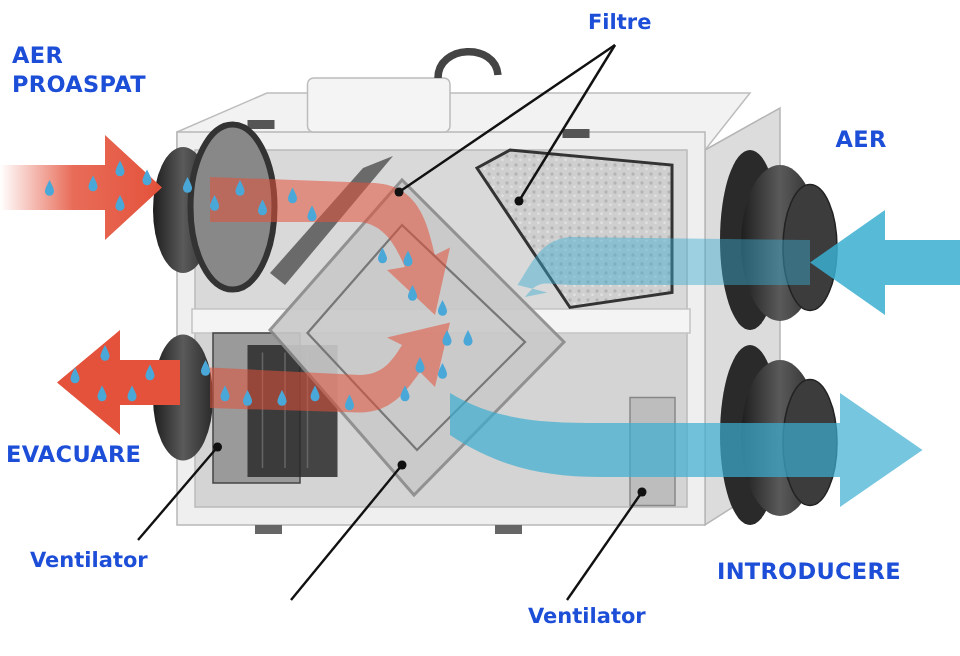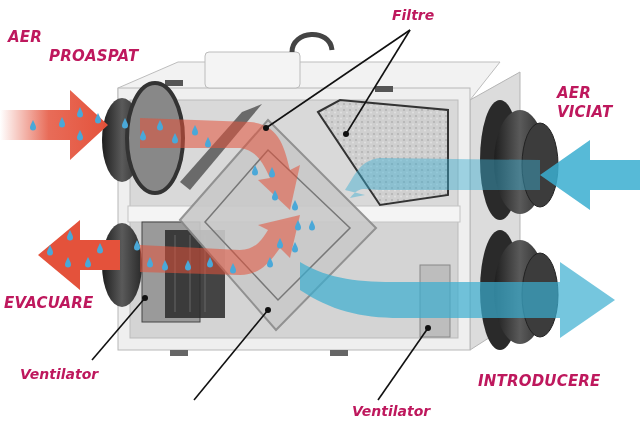--- a/index.html
+++ b/index.html
@@ -1,18 +1,18 @@
 <!DOCTYPE html>
 <html><head>
 <meta charset="utf-8">
 <style>
   html, body { margin: 0; padding: 0; background: #ffffff; }
   body { width: 640px; height: 437px; overflow: hidden; position: relative; font-family: "DejaVu Sans", sans-serif; }
   #stage { position: absolute; left: 0; top: 0; width: 640px; height: 437px; }
-  .label { position: absolute; font-weight: bold; color: #be185d; white-space: nowrap; line-height: 1; font-style: italic; }
+  .label { position: absolute; font-weight: bold; color: #1d4ed8; white-space: nowrap; line-height: 1; }
   .big { font-size: 15px; letter-spacing: 0.2px; }
   .small { font-size: 14px; }
 </style>
 </head>
 <body>
 
 <div id="stage">
 <svg width="640" height="437" viewBox="0 0 640 437" xmlns="http://www.w3.org/2000/svg">
   <defs>
     <linearGradient id="warmFade" x1="0" x2="1" y1="0" y2="0">
@@ -154,24 +154,23 @@
     <circle cx="266" cy="128" r="3"></circle>
         <circle cx="346" cy="134" r="3"></circle>
     <circle cx="145" cy="298" r="3"></circle>
         <circle cx="268" cy="310" r="3"></circle>
         <circle cx="428" cy="328" r="3"></circle>
   </g>
 </svg>
 
   <div class="label big" style="left:8px; top:30px;">
     <div>AER</div>
-    <div style="margin-top:4px;margin-left:41px;">PROASPAT</div>
+    <div style="margin-top:4px;">PROASPAT</div>
   </div>
   <div class="label big" style="left:557px; top:86px;">
     <div>AER</div>
-    <div style="margin-top:4px;">VICIAT</div>
   </div>
   <div class="label big" style="left:4px; top:296px;">EVACUARE</div>
   <div class="label big" style="left:478px; top:374px;">INTRODUCERE</div>
   <div class="label small" style="left:392px; top:8px;">Filtre</div>
   <div class="label small" style="left:20px; top:367px;">Ventilator</div>
   <div class="label small" style="left:352px; top:404px;">Ventilator</div>
 </div>
 
 </body></html>

